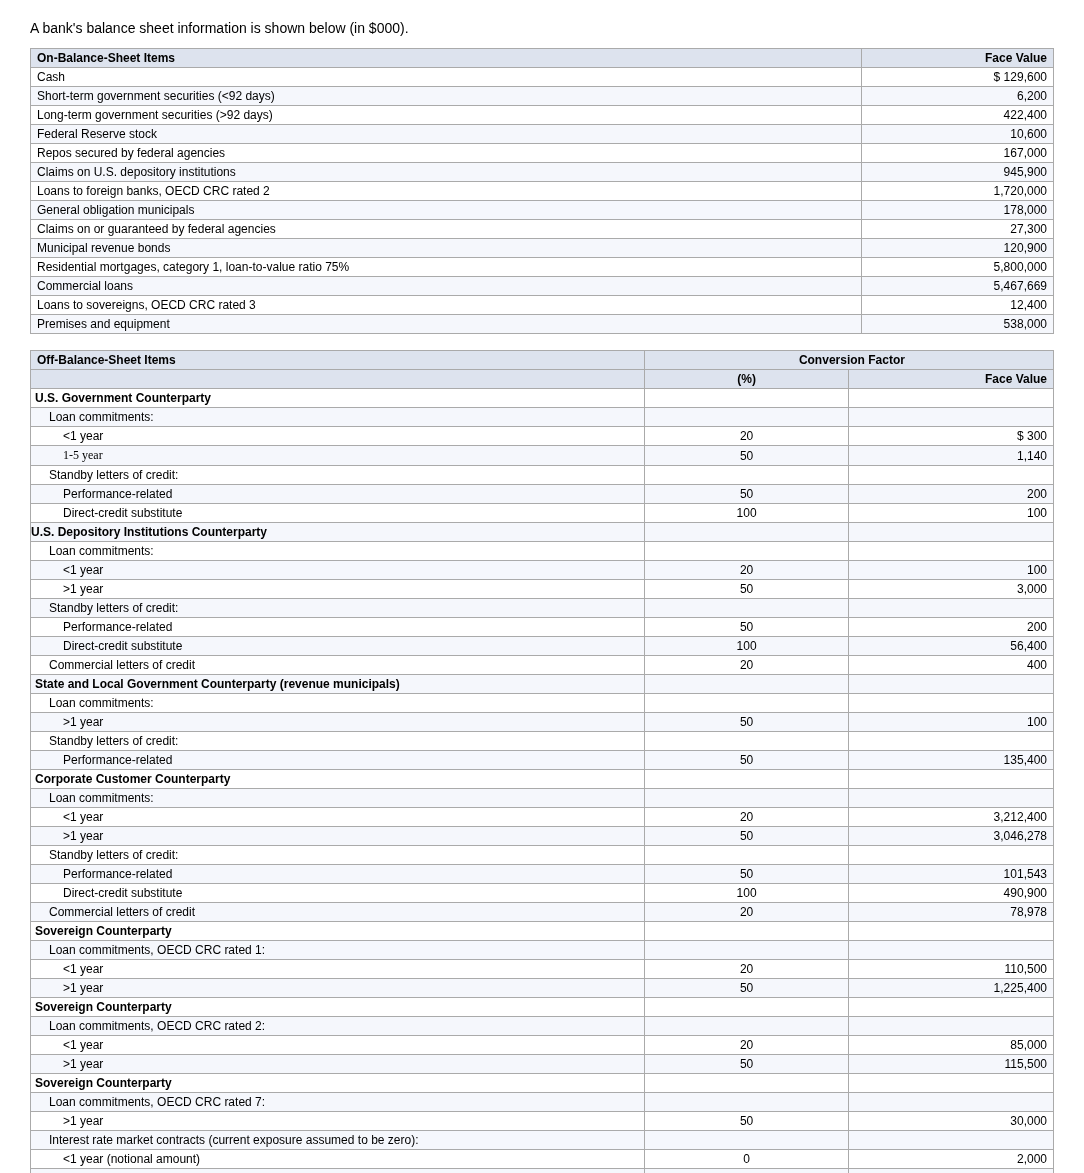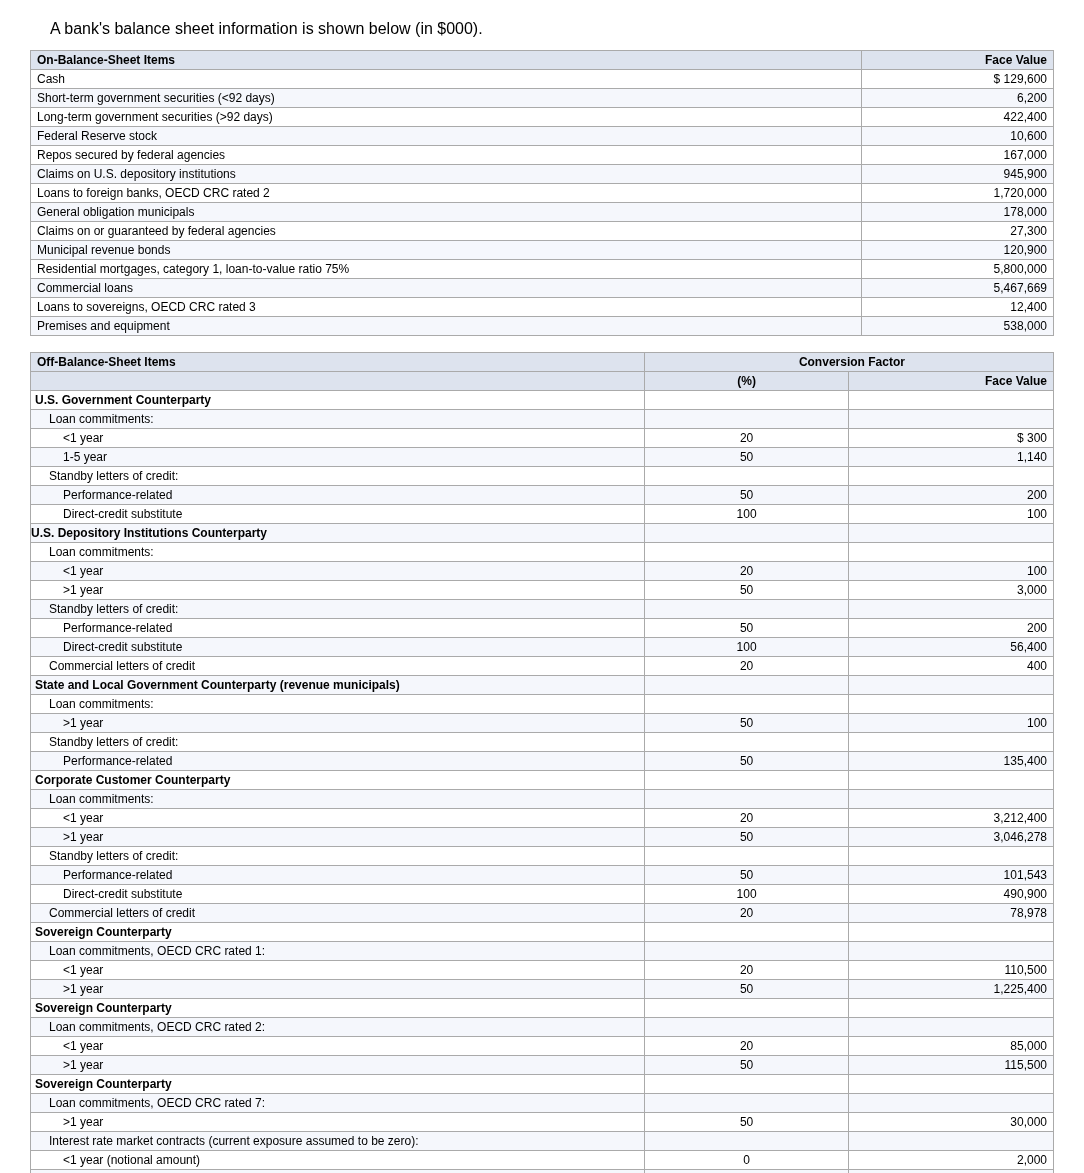--- a/index.html
+++ b/index.html
@@ -6,22 +6,21 @@
     body {
       font-family: Arial, sans-serif;
       font-size: 12px;
       background: #fff;
       color: #000;
       padding: 20px 30px;
       width: 1084px;
     }
     .intro-text {
       margin-bottom: 12px;
-      font-size: 16px;
-      margin-left: 20px;
+      font-size: 14px;
     }
     table {
       border-collapse: collapse;
       width: 100%;
     }
     .on-balance-table {
       margin-bottom: 16px;
     }
     .on-balance-table th, .on-balance-table td {
       border: 1px solid #aaa;
@@ -164,21 +163,21 @@
         <td style="padding-left: 18px;">Loan commitments:</td>
         <td class="center"></td>
         <td class="right"></td>
       </tr>
       <tr>
         <td style="padding-left: 32px;">&lt;1 year</td>
         <td class="center">20</td>
         <td class="right">$ 300</td>
       </tr>
       <tr>
-        <td style="padding-left: 32px;">1-5 year</td>
+        <td style="padding-left: 32px; font-family: Liberation Serif, serif;">1-5 year</td>
         <td class="center">50</td>
         <td class="right">1,140</td>
       </tr>
       <tr>
         <td style="padding-left: 18px;">Standby letters of credit:</td>
         <td class="center"></td>
         <td class="right"></td>
       </tr>
       <tr>
         <td style="padding-left: 32px;">Performance-related</td>

